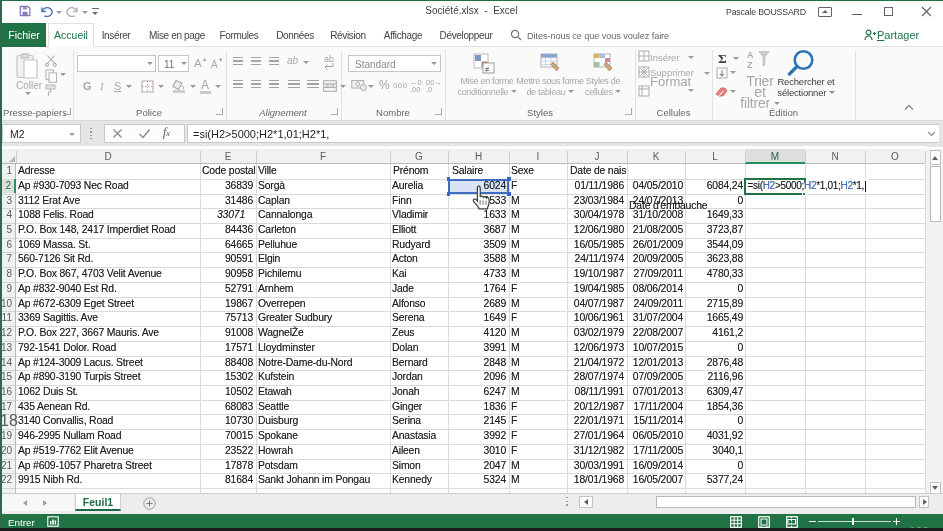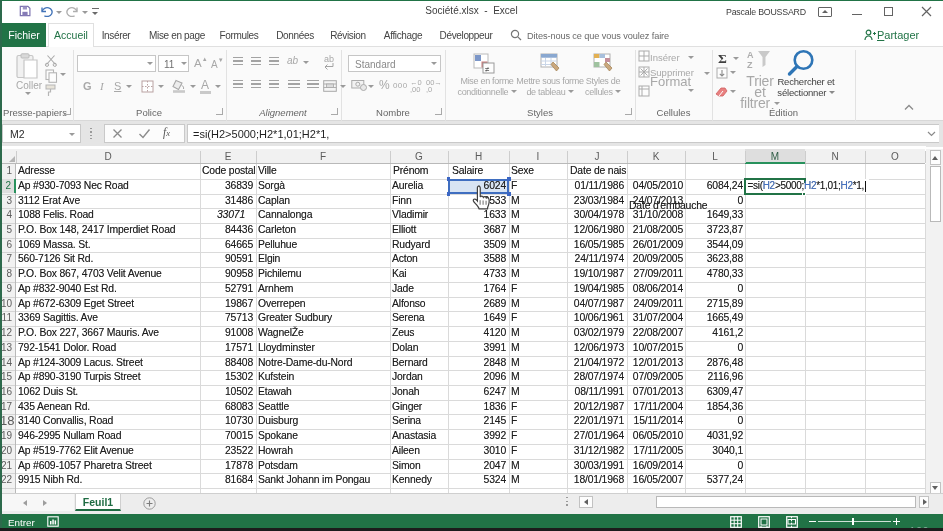--- a/index.html
+++ b/index.html
@@ -325,21 +325,21 @@
 <div class="abs" style="left:0;top:340.8px;width:16px;height:14.73px;font-size:10px;color:#5b5b5b;text-align:right;line-height:14.73px;padding-right:3px;border-right:1px solid #b9b9b9;">13</div>
 <div class="abs" style="left:1px;top:355.5px;width:14px;height:1px;background:#d4d4d4;"></div>
 <div class="abs" style="left:0;top:355.5px;width:16px;height:14.73px;font-size:10px;color:#5b5b5b;text-align:right;line-height:14.73px;padding-right:3px;border-right:1px solid #b9b9b9;">14</div>
 <div class="abs" style="left:1px;top:370.2px;width:14px;height:1px;background:#d4d4d4;"></div>
 <div class="abs" style="left:0;top:370.2px;width:16px;height:14.73px;font-size:10px;color:#5b5b5b;text-align:right;line-height:14.73px;padding-right:3px;border-right:1px solid #b9b9b9;">15</div>
 <div class="abs" style="left:1px;top:385.0px;width:14px;height:1px;background:#d4d4d4;"></div>
 <div class="abs" style="left:0;top:385.0px;width:16px;height:14.73px;font-size:10px;color:#5b5b5b;text-align:right;line-height:14.73px;padding-right:3px;border-right:1px solid #b9b9b9;">16</div>
 <div class="abs" style="left:1px;top:399.7px;width:14px;height:1px;background:#d4d4d4;"></div>
 <div class="abs" style="left:0;top:399.7px;width:16px;height:14.73px;font-size:10px;color:#5b5b5b;text-align:right;line-height:14.73px;padding-right:3px;border-right:1px solid #b9b9b9;">17</div>
 <div class="abs" style="left:1px;top:414.4px;width:14px;height:1px;background:#d4d4d4;"></div>
-<div class="abs" style="left:0;top:414.4px;width:16px;height:14.73px;font-size:13px;color:#5b5b5b;text-align:left;line-height:14.73px;padding-right:3px;border-right:1px solid #b9b9b9;">18</div>
+<div class="abs" style="left:0;top:414.4px;width:16px;height:14.73px;font-size:16px;color:#5b5b5b;text-align:left;line-height:14.73px;padding-right:3px;border-right:1px solid #b9b9b9;">18</div>
 <div class="abs" style="left:1px;top:429.1px;width:14px;height:1px;background:#d4d4d4;"></div>
 <div class="abs" style="left:0;top:429.1px;width:16px;height:14.73px;font-size:10px;color:#5b5b5b;text-align:right;line-height:14.73px;padding-right:3px;border-right:1px solid #b9b9b9;">19</div>
 <div class="abs" style="left:1px;top:443.9px;width:14px;height:1px;background:#d4d4d4;"></div>
 <div class="abs" style="left:0;top:443.9px;width:16px;height:14.73px;font-size:10px;color:#5b5b5b;text-align:right;line-height:14.73px;padding-right:3px;border-right:1px solid #b9b9b9;">20</div>
 <div class="abs" style="left:1px;top:458.6px;width:14px;height:1px;background:#d4d4d4;"></div>
 <div class="abs" style="left:0;top:458.6px;width:16px;height:14.73px;font-size:10px;color:#5b5b5b;text-align:right;line-height:14.73px;padding-right:3px;border-right:1px solid #b9b9b9;">21</div>
 <div class="abs" style="left:1px;top:473.3px;width:14px;height:1px;background:#d4d4d4;"></div>
 <div class="abs" style="left:0;top:473.3px;width:16px;height:14.73px;font-size:10px;color:#5b5b5b;text-align:right;line-height:14.73px;padding-right:3px;border-right:1px solid #b9b9b9;">22</div>
 <div class="abs" style="left:1px;top:488.1px;width:14px;height:1px;background:#d4d4d4;"></div>
 <div class="abs" style="left:200px;top:164.0px;width:1px;height:329.0px;background:#dadada;"></div>

